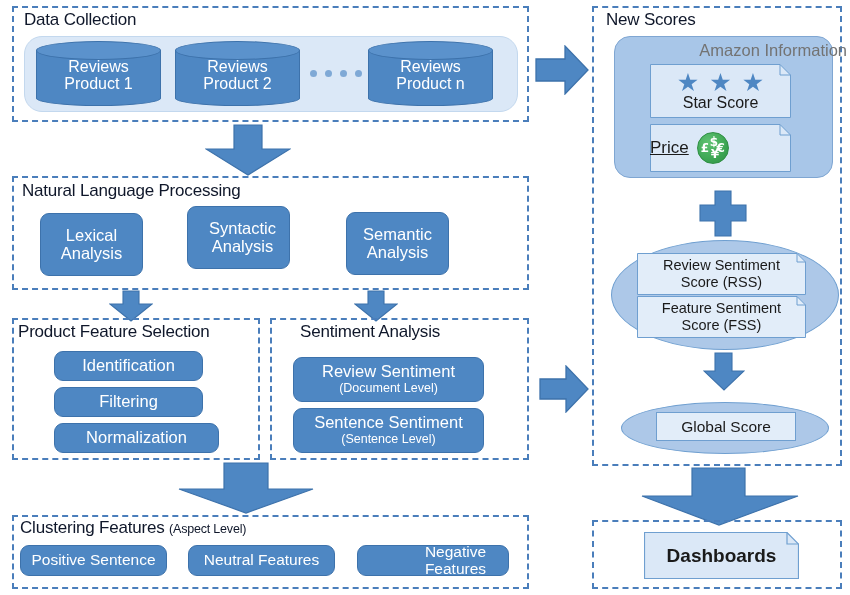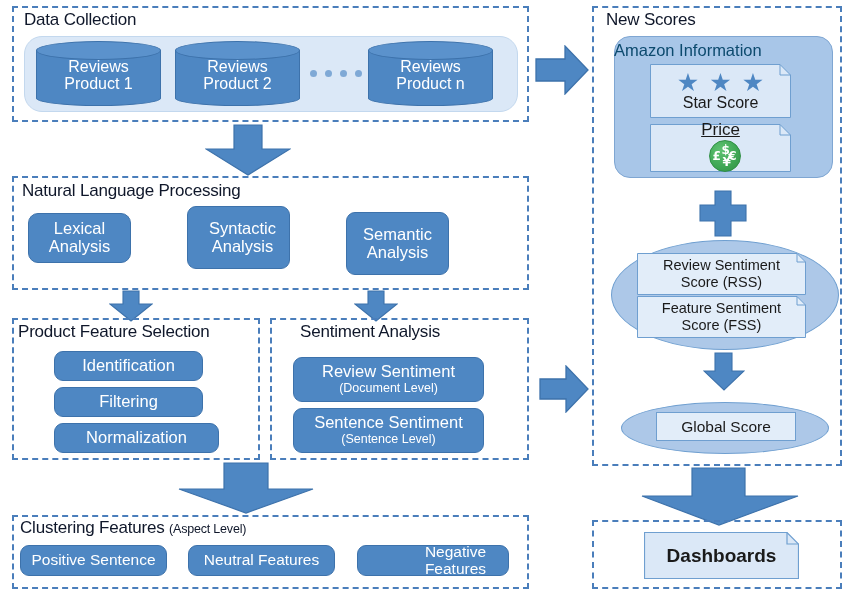--- a/index.html
+++ b/index.html
@@ -217,21 +217,21 @@
 
   <div class="abs arrow" style="left:205px; top:124px;">
     <svg width="86" height="52" viewBox="0 0 86 52">
       <polygon points="29,1 57,1 57,25 85,25 43,51 1,25 29,25" fill="#4e87c3" stroke="#3d72ab" stroke-width="1.2"></polygon>
     </svg>
   </div>
 
   <div class="group-box" style="left:12px; top:176px; width:517px; height:114px;"></div>
   <div class="group-title" style="left:22px; top:181px;">Natural Language Processing</div>
 
-  <div class="blue-box" style="left:28px; top:213px; width:103px; height:50px;border-radius:10px;">
+  <div class="blue-box" style="left:40px; top:213px; width:103px; height:63px;">
     <div>Lexical</div>
     <div>Analysis</div>
   </div>
   <div class="blue-box" style="left:187px; top:206px; width:103px; height:63px;padding-left:8px;">
     <div>Syntactic</div>
     <div>Analysis</div>
   </div>
   <div class="blue-box" style="left:346px; top:212px; width:103px; height:63px;">
     <div>Semantic</div>
     <div>Analysis</div>
@@ -300,41 +300,41 @@
   </div>
   <div class="blue-box" style="left:357px; top:545px; width:152px; height:31px; font-size:15.5px;padding-left:45px;">
     <div>Negative Features</div>
   </div>
 
   <div class="group-box" style="left:592px; top:6px; width:250px; height:460px;"></div>
   <div class="group-title" style="left:606px; top:10px;">New Scores</div>
 
   <div class="abs" style="left:614px; top:36px; width:219px; height:142px;
               background:#a8c6e8; border:1px solid #7fa6d2; border-radius:16px;"></div>
-  <div class="abs" style="left:614px; top:41px; width:233px; text-align:left; font-size:16.5px; color:#0c4a6e;">Amazon Information</div>
+  <div class="abs" style="left:614px; top:41px; width:233px; text-align:right; font-size:16.5px; color:#737373;">Amazon Information</div>
 
   <div class="note-box" style="left:650px; top:64px; width:141px; height:54px;">
     <svg width="141" height="54" viewBox="0 0 141 54" style="position:absolute;inset:0;">
       <polygon points="0.5,0.5 130,0.5 140.5,11 140.5,53.5 0.5,53.5" fill="#dbe8f7" stroke="#6f9fd0" stroke-width="1"></polygon>
       <polyline points="130,0.5 130,11 140.5,11" fill="none" stroke="#6f9fd0" stroke-width="1"></polyline>
     </svg>
     <div class="note-inner">
       <div style="margin-bottom:-1px;">
         <span class="star">★</span><span class="star">★</span><span class="star">★</span>
       </div>
       <div>Star Score</div>
     </div>
   </div>
 
   <div class="note-box" style="left:650px; top:124px; width:141px; height:48px;">
     <svg width="141" height="48" viewBox="0 0 141 48" style="position:absolute;inset:0;">
       <polygon points="0.5,0.5 130,0.5 140.5,11 140.5,47.5 0.5,47.5" fill="#dbe8f7" stroke="#6f9fd0" stroke-width="1"></polygon>
       <polyline points="130,0.5 130,11 140.5,11" fill="none" stroke="#6f9fd0" stroke-width="1"></polyline>
     </svg>
-    <div class="note-inner" style="flex-direction:column; justify-content:flex-end;text-decoration:underline;">
+    <div class="note-inner" style="flex-direction:row; justify-content:flex-start;text-decoration:underline;">
       <span style="font-size:17px;">Price</span>
       <span class="coin">
         <span class="c-l">£</span>
         <span class="c-t">$</span>
         <span class="c-r">€</span>
         <span class="c-b">¥</span>
       </span>
     </div>
   </div>
 

